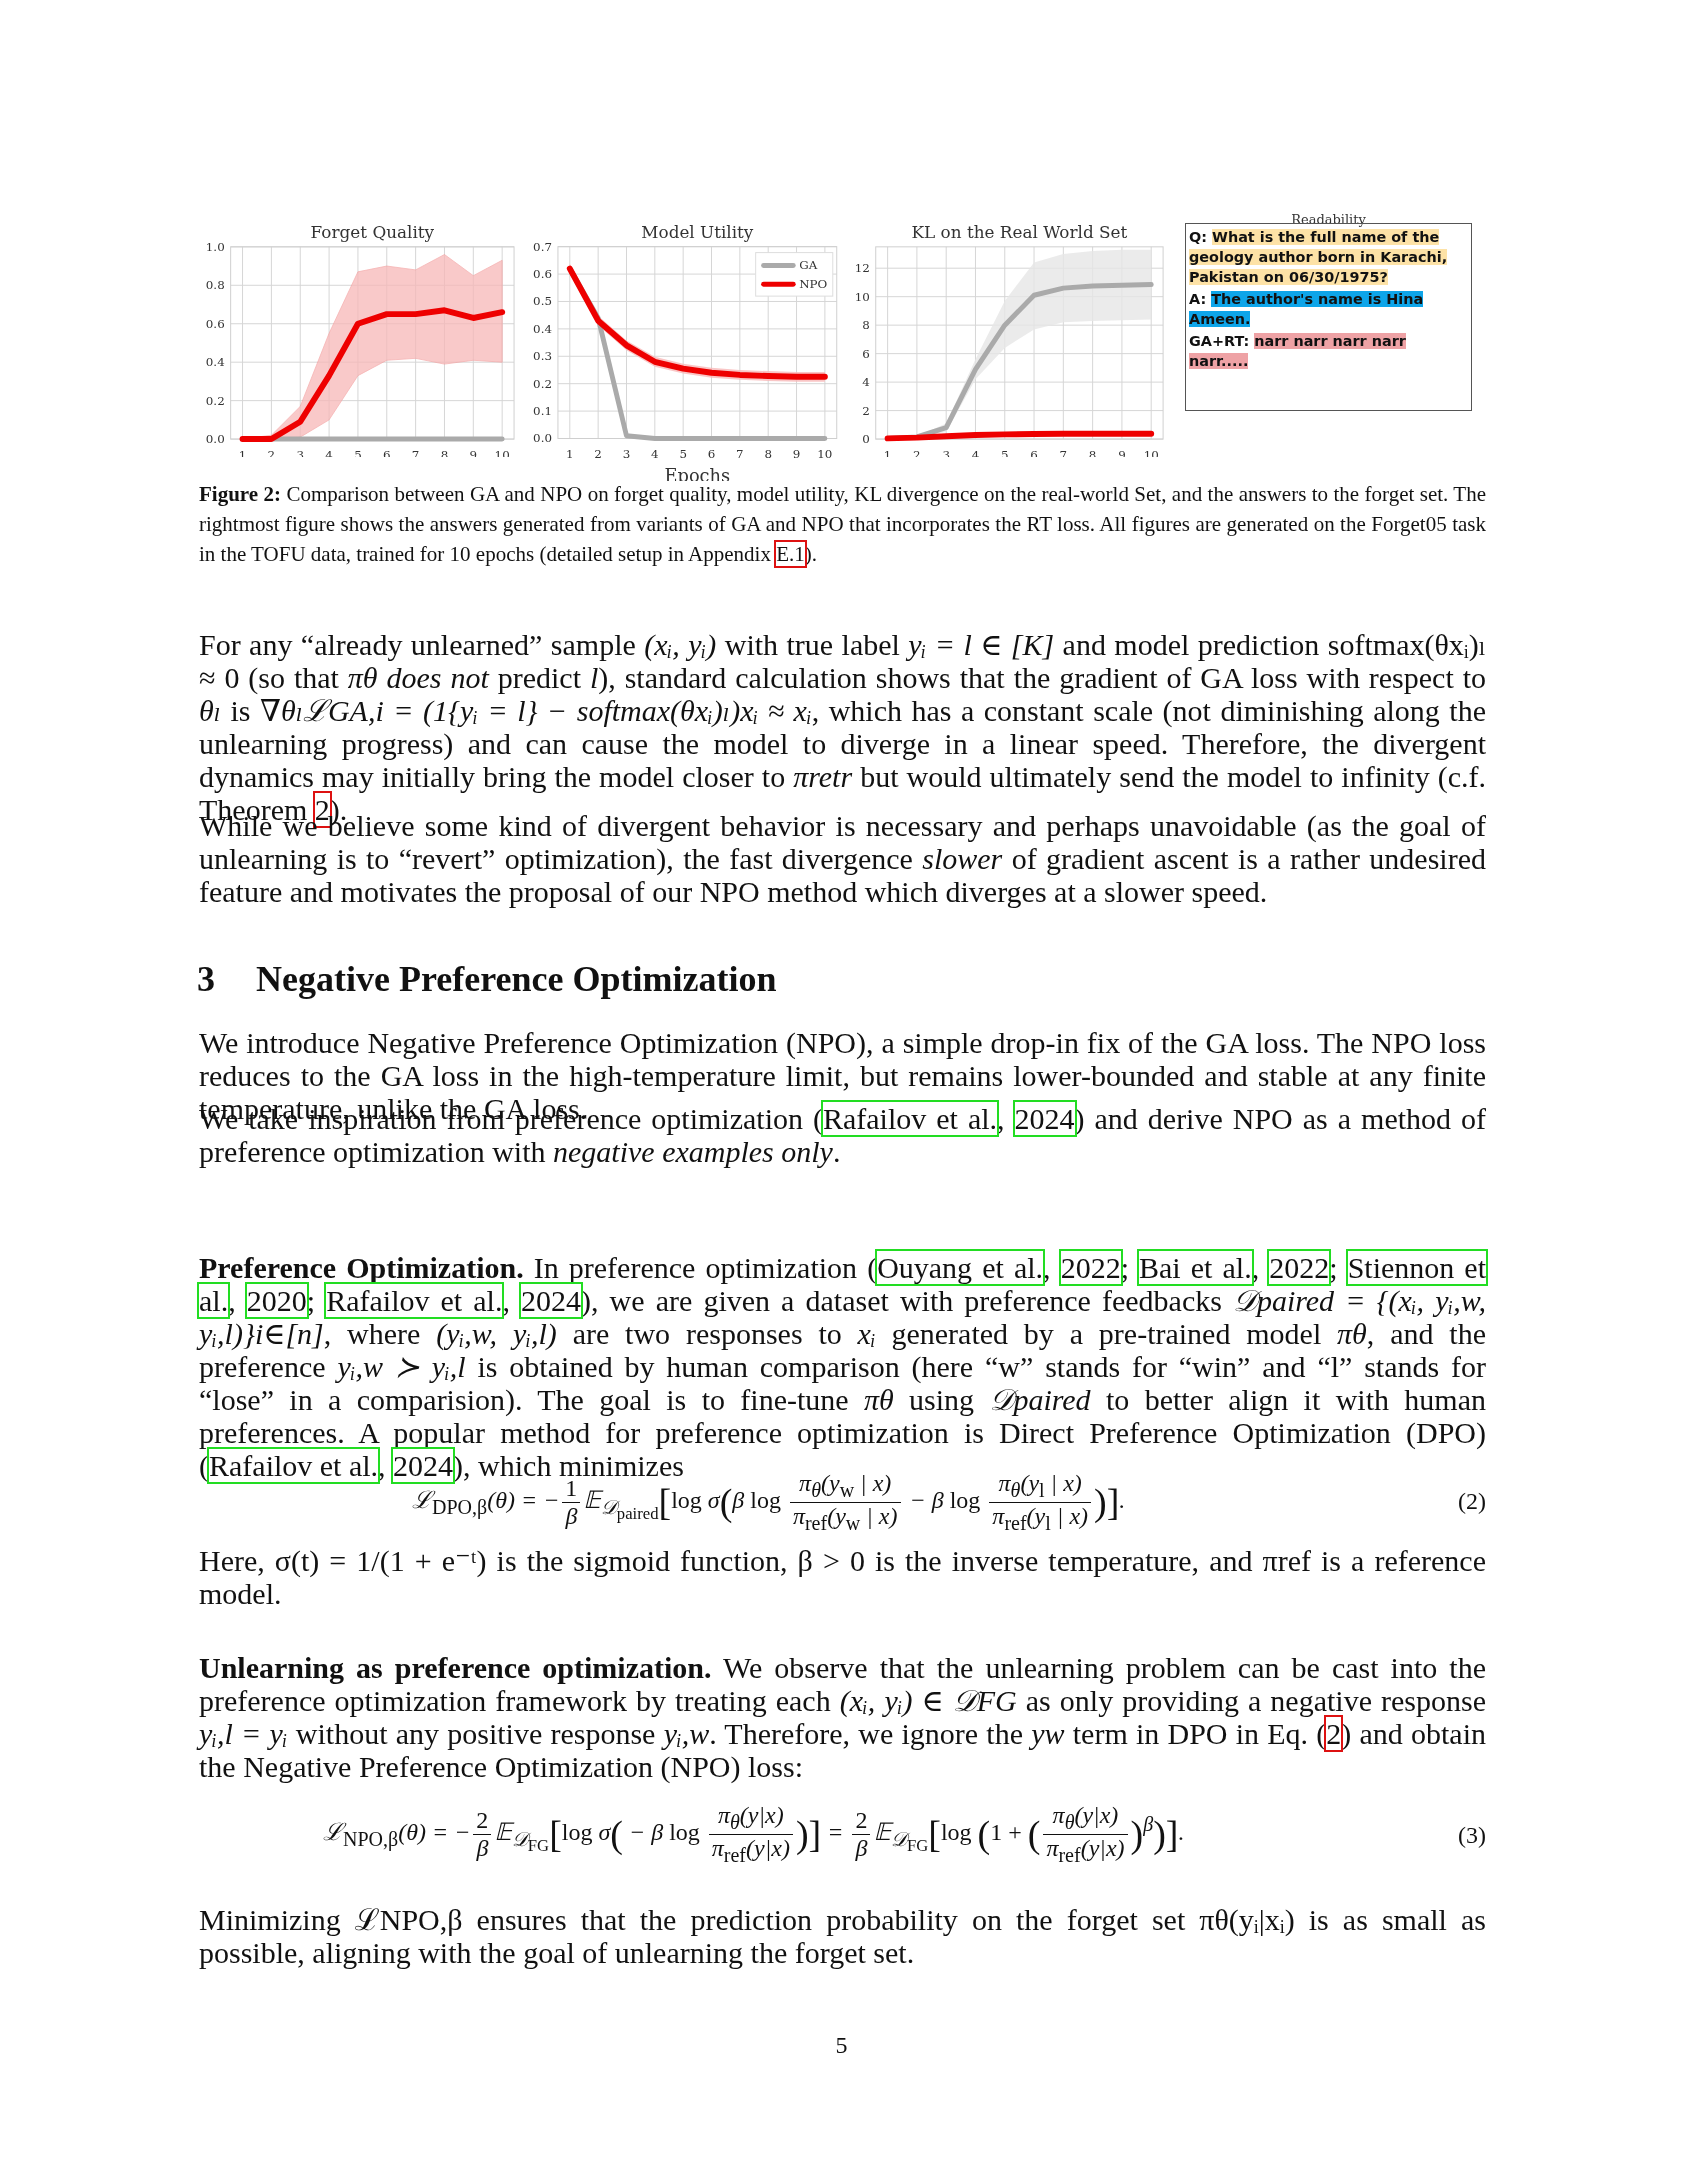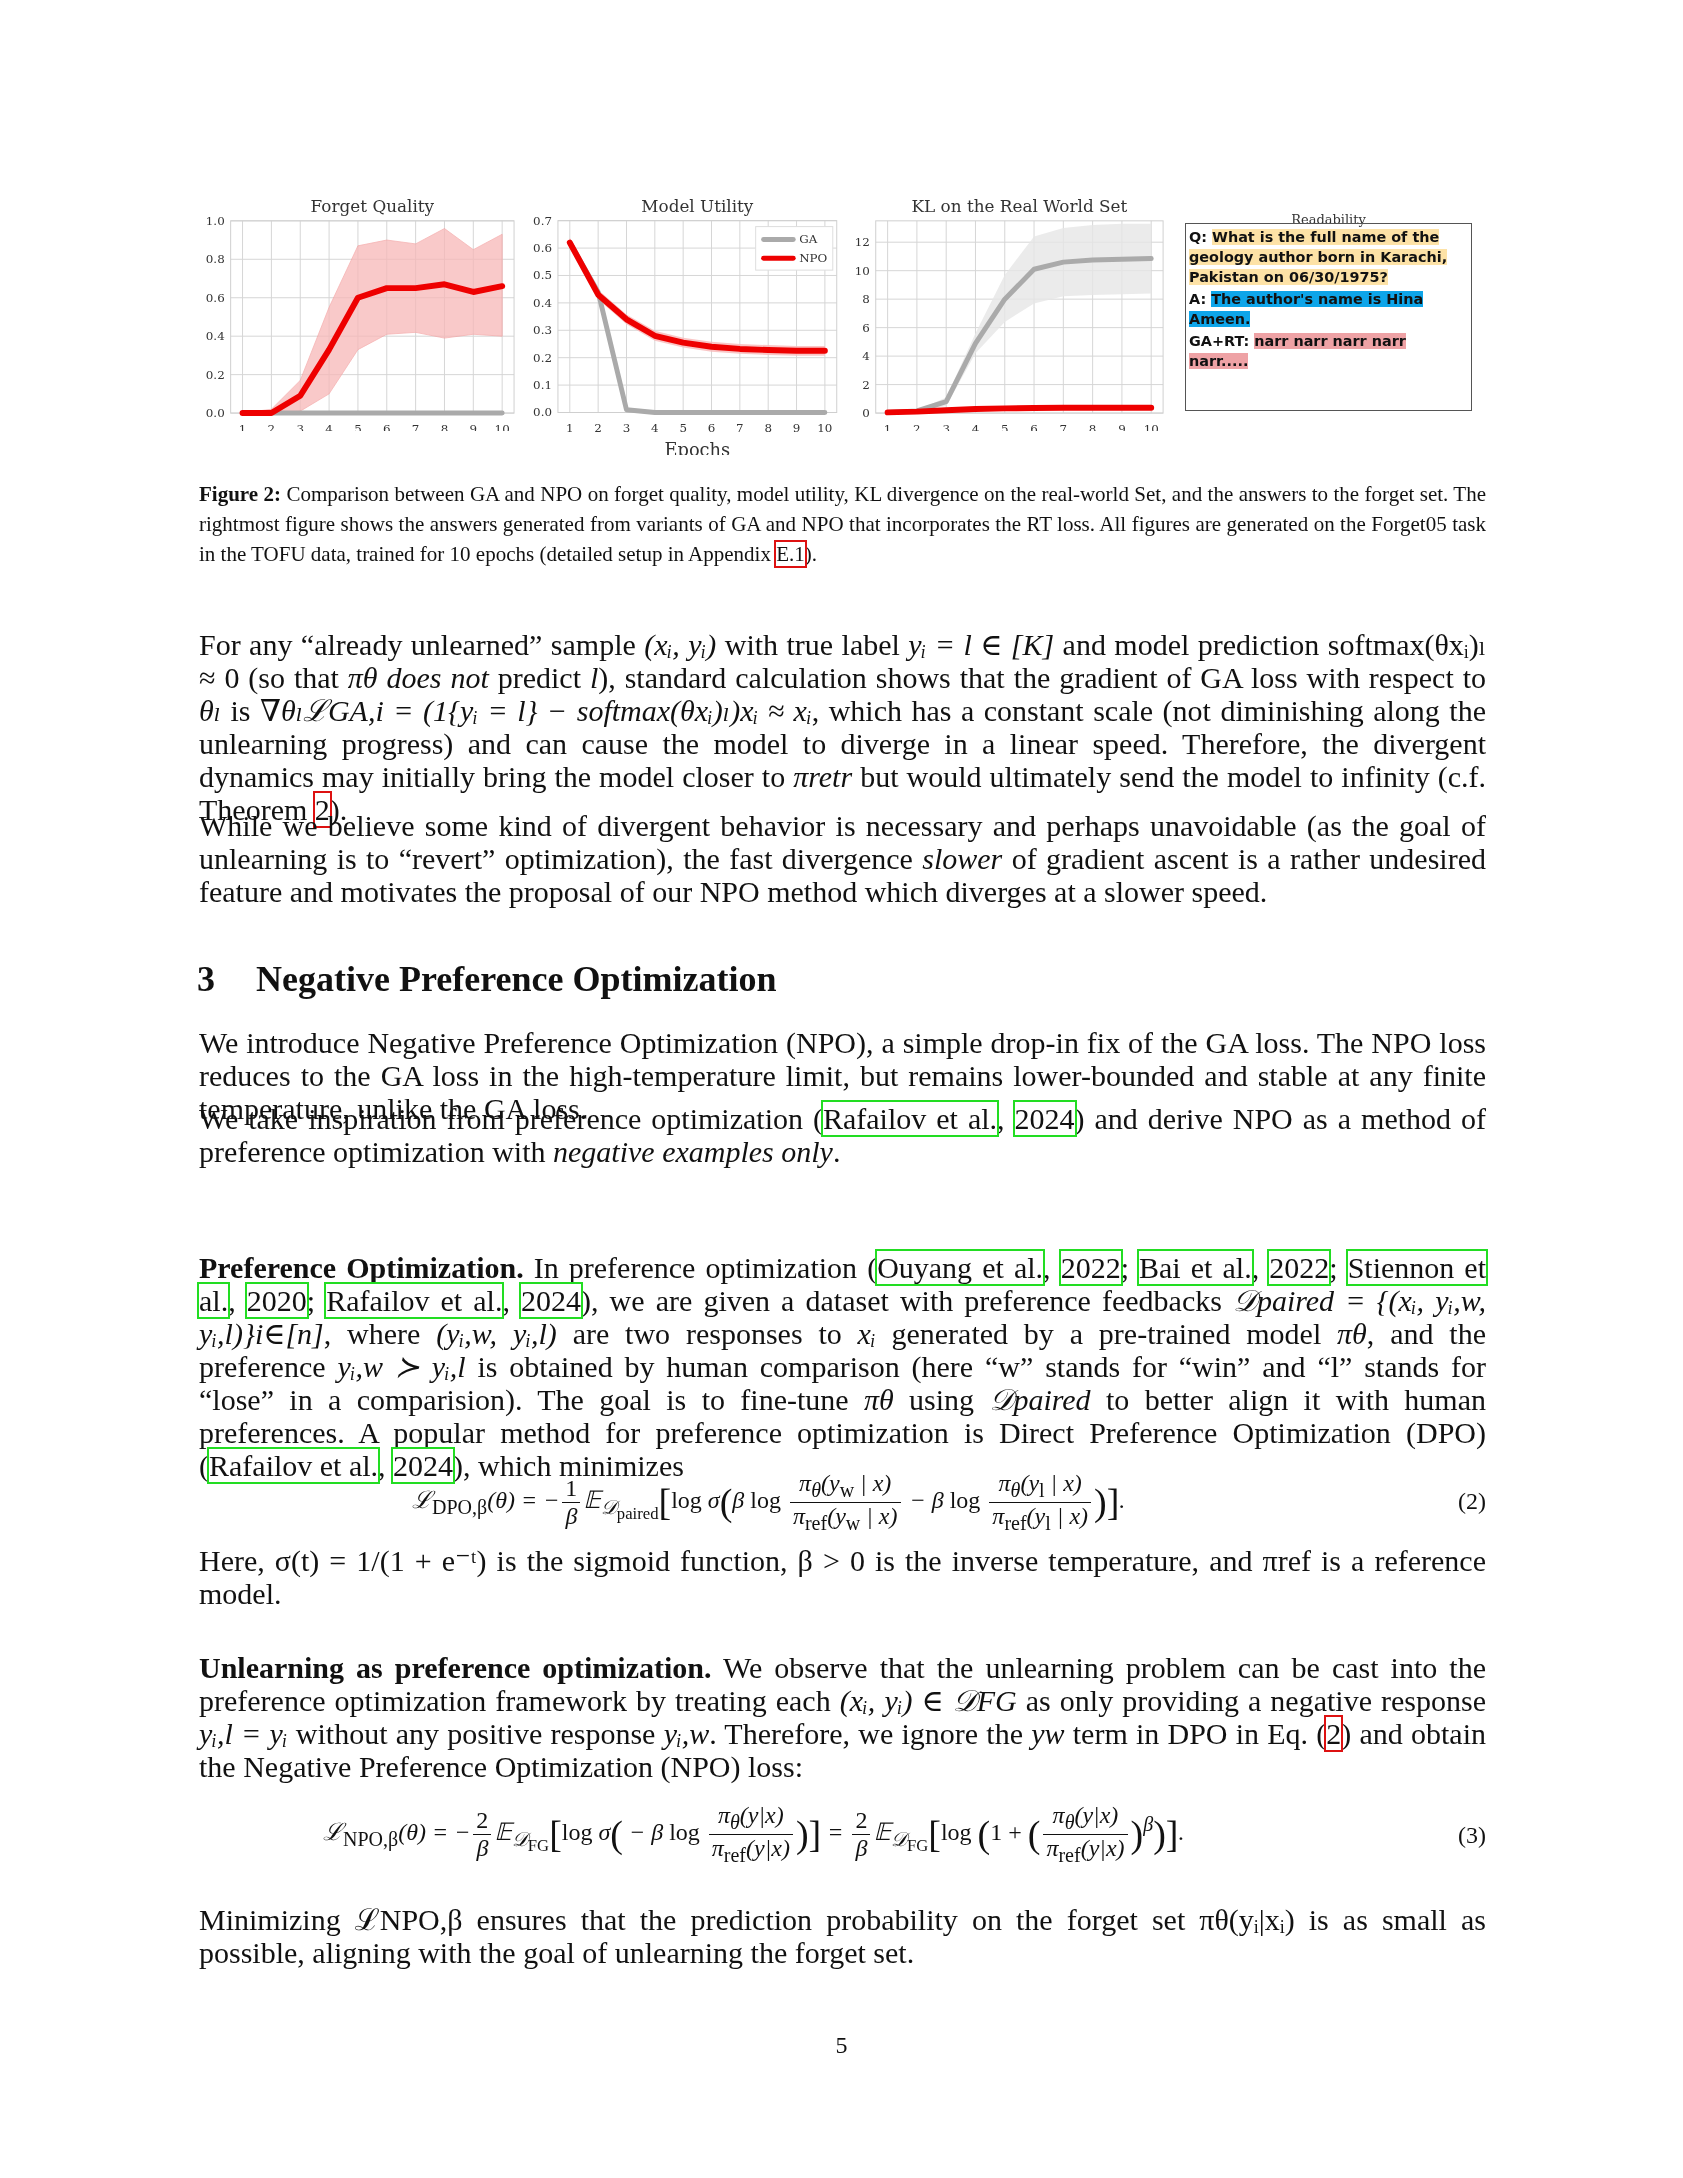--- a/index.html
+++ b/index.html
@@ -1,18 +1,18 @@
 <!DOCTYPE html>
 <html><head>
 <meta charset="utf-8">
 <style>
   html, body { margin:0; padding:0; background:#fff; }
   body { width:1683px; height:2178px; position:relative; overflow:hidden;
          font-family:"Liberation Serif","DejaVu Serif",serif; color:#111; }
-  .panel { position:absolute; }
+  .panel { position:absolute;margin-top:26px; }
   .panel svg { display:block; }
   .svgtxt { font-family:"DejaVu Serif","Liberation Serif",serif; fill:#333; }
   .para { position:absolute; left:199px; width:1287px; font-size:30px; line-height:33px; text-align:justify; }
   .caption { position:absolute; left:199px; width:1287px; font-size:21px; line-height:30px; text-align:justify; }
   .caption b { font-weight:bold; }
   .cite-g { outline:2px solid #22dd22; outline-offset:0px; }
   .cite-r { outline:2px solid #dd1111; outline-offset:0px; }
   .section-title { position:absolute; left:197px; top:958px; font-size:36px; font-weight:bold; }
   .section-title .num { display:inline-block; width:59px; }
   .eq { position:absolute; left:199px; width:1287px; font-size:24px; }

